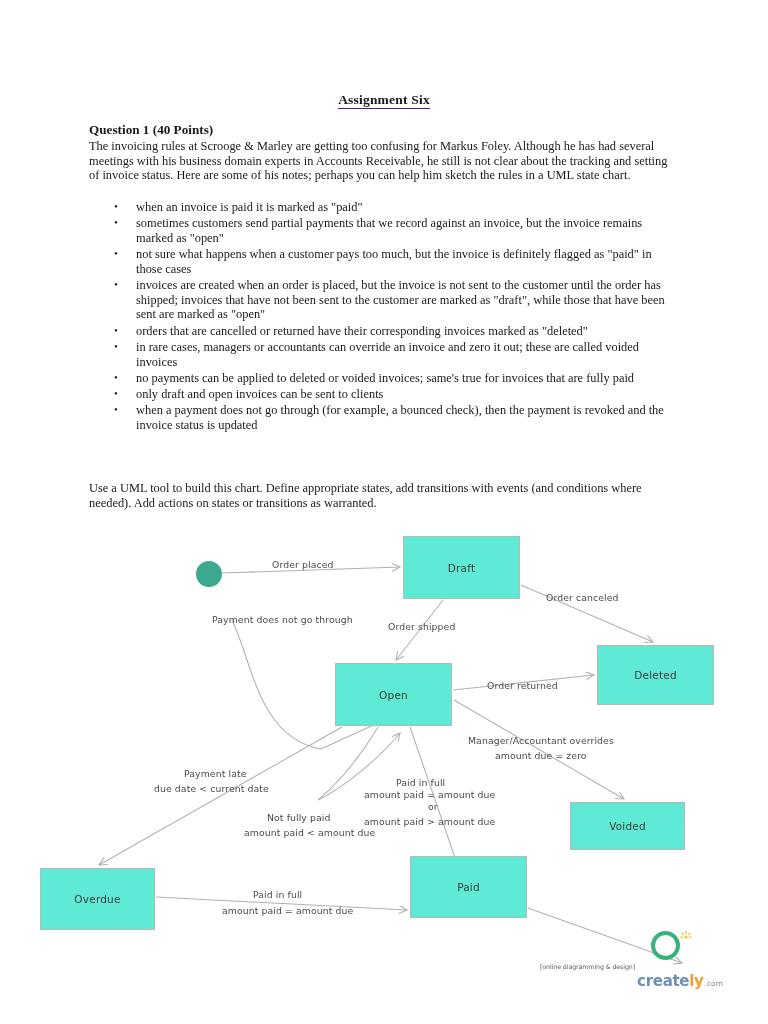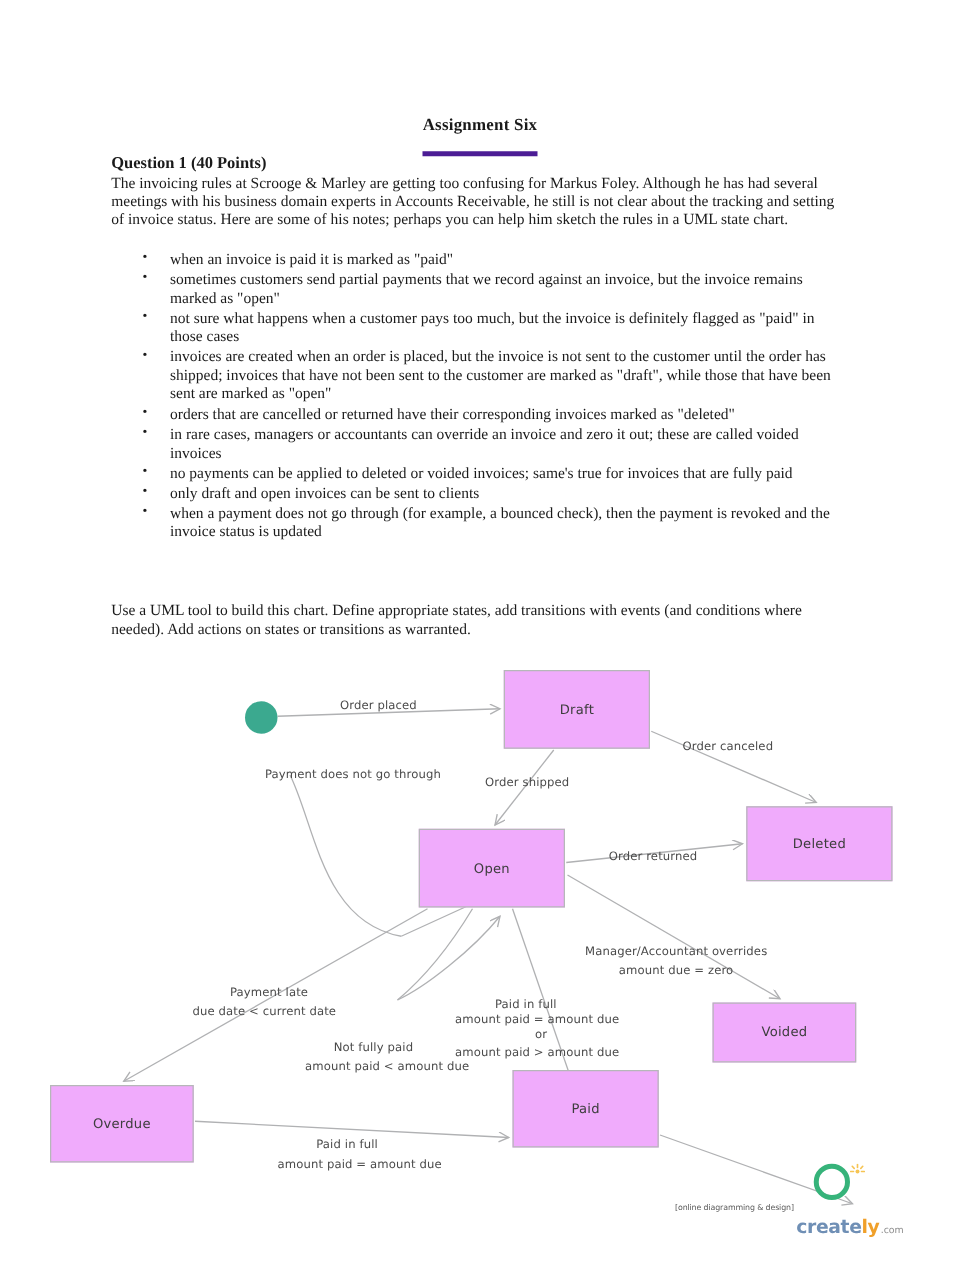--- a/index.html
+++ b/index.html
@@ -29,22 +29,22 @@
     top: 92px;
     left: 0;
     width: 768px;
     text-align: center;
     font-family: "Liberation Serif", serif;
     font-weight: bold;
     font-size: 13.5px;
     letter-spacing: .2px;
   }
   .doc-title span {
-    border-bottom: 4px solid #4c1d95;
-    padding-bottom: 14px;
+    border-bottom: 1px solid #4c1d95;
+    padding-bottom: 1px;
   }
   .q-heading {
     position: absolute;
     top: 122px;
     left: 89px;
     font-weight: bold;
     font-size: 13.2px;
     font-family: "Liberation Serif", serif;
   }
   .intro {
@@ -96,40 +96,40 @@
     top: 0;
     width: 768px;
     height: 1024px;
     pointer-events: none;
   }
   .diagram svg { display: block; }
 
   .state-box {
     position: absolute;
     border: 1px solid #b6b7b9;
-    background: #f0abfc;
+    background: #5eead4;
     box-sizing: border-box;
     display: flex;
     align-items: center;
     justify-content: center;
     font-family: "DejaVu Sans", sans-serif;
     font-size: 10.5px;
     color: #3d3d3d;
     letter-spacing: .2px;
   }
   .edge-label {
     position: absolute;
     font-family: "DejaVu Sans", sans-serif;
     font-size: 9.3px;
     color: #4a4a4a;
     line-height: 12.5px;
     white-space: nowrap;
     letter-spacing: .1px;
   }
-  .edge-label.c { text-align: center; margin-top: 21px; }
+  .edge-label.c { text-align: center; }
 
   .init-node {
     position: absolute;
     width: 26px;
     height: 26px;
     border-radius: 50%;
     background: #3ba98f;
   }
 
   

